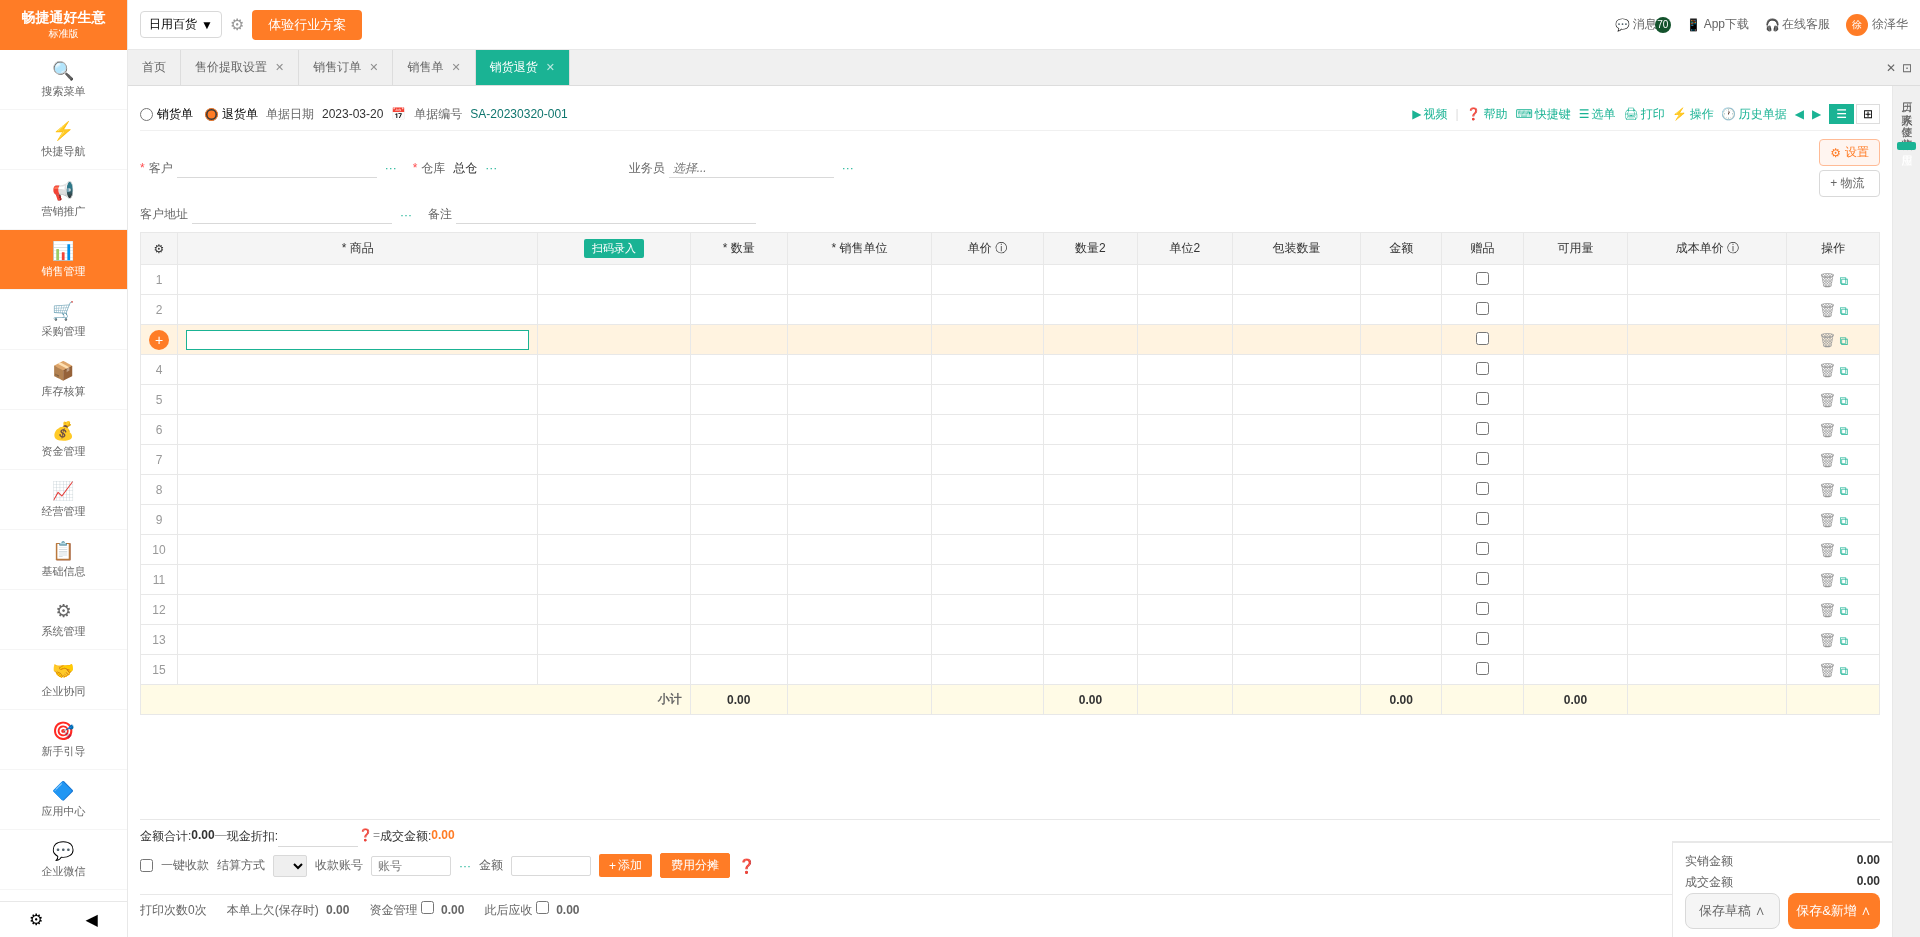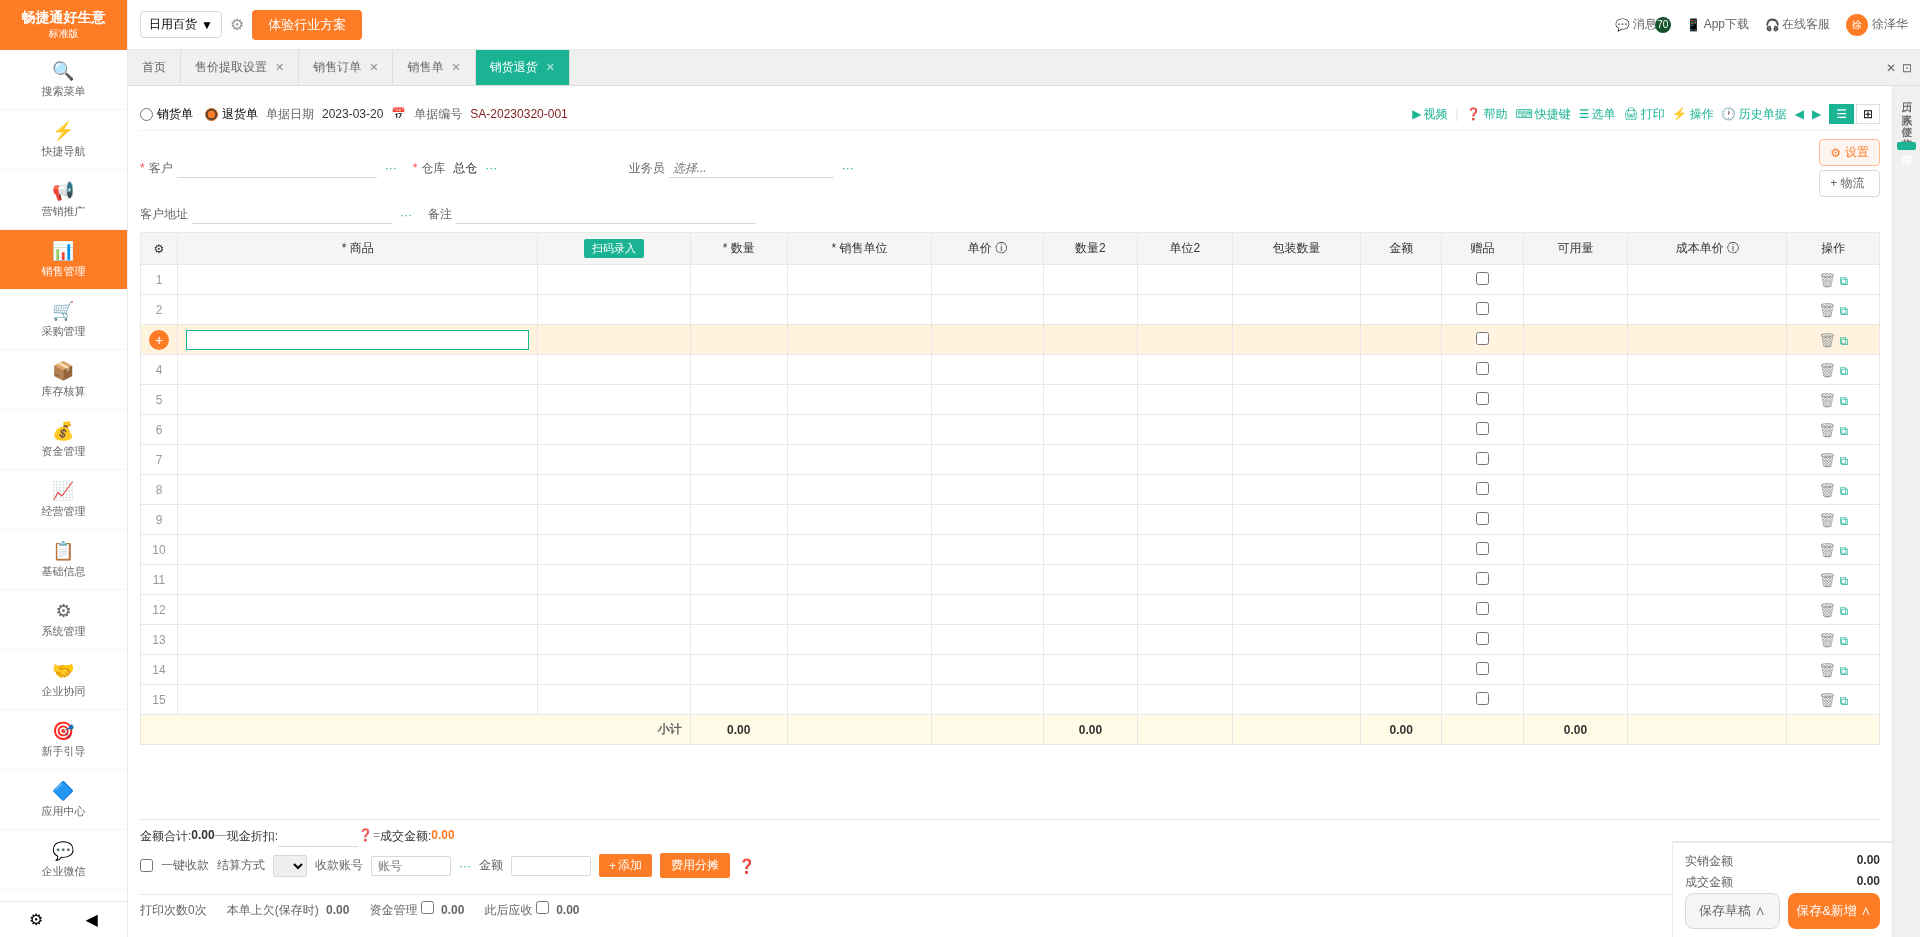--- a/index.html
+++ b/index.html
@@ -39,21 +39,21 @@
 
     
     .page-content { flex: 1; overflow: auto; background: #fff; padding: 12px; display: flex; flex-direction: column; gap: 8px; }
     .radio-group { display: flex; align-items: center; gap: 12px; }
     .radio-item { display: flex; align-items: center; gap: 4px; cursor: pointer; }
     .radio-item input[type="radio"] { accent-color: #ff7c26; }
     .form-date { display: flex; align-items: center; gap: 4px; }
     .form-date label { color: #666; }
     .form-no { display: flex; align-items: center; gap: 4px; }
     .form-no label { color: #666; }
-    .form-no span { color: #7f1d1d; }
+    .form-no span { color: #0f766e; }
     .header-actions { display: flex; align-items: center; gap: 8px; color: #1ab394; font-size: 12px; }
     .header-actions span { cursor: pointer; display: flex; align-items: center; gap: 2px; }
     .view-toggle { display: flex; align-items: center; gap: 2px; }
     .view-btn { padding: 2px 6px; border: 1px solid #ddd; cursor: pointer; background: #fff; }
     .view-btn.active { background: #1ab394; color: #fff; border-color: #1ab394; }
     .field-group { display: flex; align-items: center; gap: 4px; min-width: 200px; }
     .field-group label { color: #666; white-space: nowrap; }
     .field-group .required { color: #ff4d4f; }
     .field-input { border: none; border-bottom: 1px solid #d9d9d9; padding: 2px 4px; min-width: 120px; color: #333; }
     .field-dots { color: #1ab394; cursor: pointer; margin-left: 4px; }
@@ -617,39 +617,20 @@
     <td></td>
     <td class="checkbox-cell"><input type="checkbox" style=""></td>
     <td></td>
     <td></td>
     <td>
       <button class="del-btn">🗑</button>
       <button class="copy-btn">⧉</button>
     </td>
   </tr>
                 <tr>
-                  <td class="row-num">14</td>
-                  <td></td>
-    <td></td>
-    <td></td>
-    <td></td>
-    <td></td>
-    <td></td>
-    <td></td>
-    <td></td>
-    <td></td>
-    <td class="checkbox-cell"><input type="checkbox" style=""></td>
-    <td></td>
-    <td></td>
-    <td>
-      <button class="del-btn">🗑</button>
-      <button class="copy-btn">⧉</button>
-    </td>
-  </tr>
-                <tr>
                   <td class="row-num">15</td>
                   <td></td>
     <td></td>
     <td></td>
     <td></td>
     <td></td>
     <td></td>
     <td></td>
     <td></td>
     <td></td>

